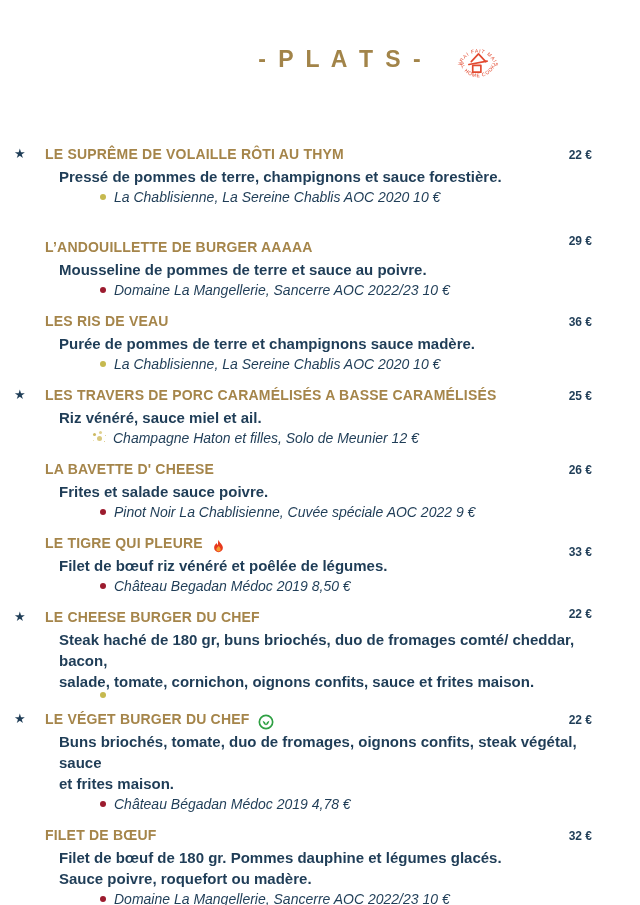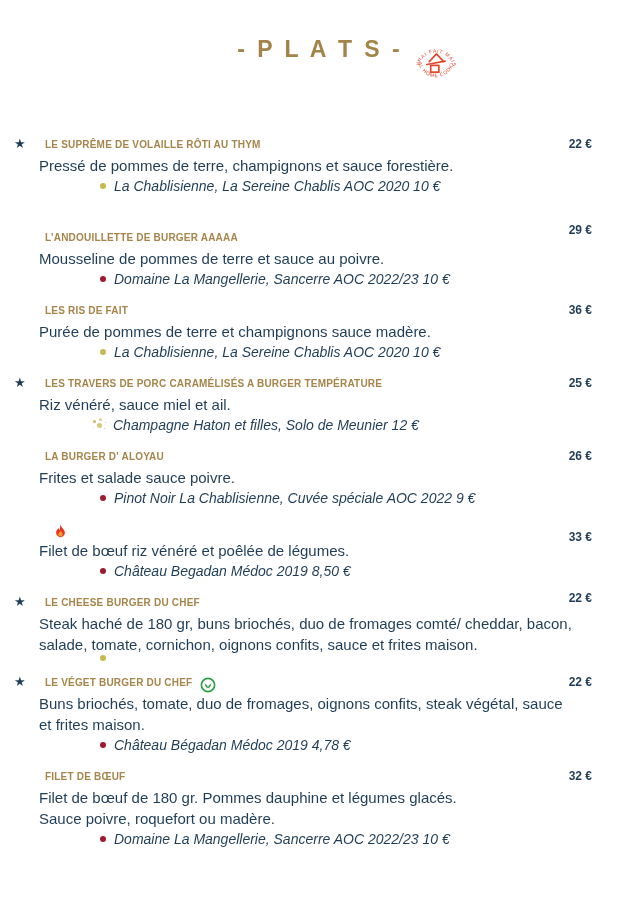--- a/index.html
+++ b/index.html
@@ -2,50 +2,50 @@
 <html lang="fr"><head>
 <meta charset="utf-8">
 <style>
   html,body{margin:0;padding:0;background:#ffffff;}
   .page{
     width:640px;height:905px;background:#ffffff;overflow:hidden;
     font-family:"Liberation Sans","DejaVu Sans",sans-serif;
     color:#1F3D57;box-sizing:border-box;
   }
   
-  .header{position:relative;padding-top:36px;height:62px;}
+  .header{position:relative;padding-top:46px;height:62px;margin-left:42px;}
   .page-title{
     margin:0;text-align:center;
     font-size:23px;font-weight:bold;letter-spacing:3px;
     color:#A28449;
   }
   .stamp{position:absolute;left:412px;top:40px;width:48px;height:48px;}
   
   .menu{padding:36px 48px 0 0;}
   .item{margin-bottom:11px;}
   .row{display:flex;align-items:baseline;position:relative;padding-left:45px;line-height:21px;}
   .star{
     position:absolute;left:14px;top:1px;
     color:#1F3D57;font-size:13px;line-height:18px;font-style:normal;
   }
   .name{
-    font-weight:bold;font-size:10px;letter-spacing:0.2px;
+    font-weight:bold;font-size:14px;letter-spacing:0.2px;
     color:#A5854A;white-space:nowrap;
   }
   .head-icon{margin-left:8px;align-self:center;transform:translateY(2px);display:inline-flex;}
   .price{
     margin-left:auto;font-weight:bold;font-size:12px;
     color:#1F3D57;white-space:nowrap;
   }
   .price.shift-up{transform:translateY(-7px);margin-top:20px;}
   .price.shift-up-sm{transform:translateY(-4px);}
   .price.shift-down{transform:translateY(8px);}
   .desc{
-    margin:0;padding-left:39px;
-    font-weight:normal;font-size:15px;line-height:21px;
+    margin:0;padding-left:59px;
+    font-weight:bold;font-size:15px;line-height:21px;
     color:#1F3D57;white-space:pre-line;
   }
   .pairing{
     margin:0;padding-left:100px;display:flex;align-items:center;
     font-style:italic;font-size:14px;line-height:20px;color:#1F3D57;text-align:right;
   }
   .pairing-text{white-space:pre-line;}
   .bullet{
     width:6px;height:6px;border-radius:50%;flex-shrink:0;
     margin-right:8px;display:inline-block;
@@ -108,57 +108,58 @@
       </header>
       <p class="desc">Mousseline de pommes de terre et sauce au poivre.</p>
       <p class="pairing">
         <span class="bullet red"></span>
         <span class="pairing-text">Domaine La Mangellerie, Sancerre AOC 2022/23 10 €</span>
       </p>
     </article>
 
     <article class="item">
       <header class="row">
-        <span class="name">LES RIS DE FAIT</span>
+        <span class="name">LES RIS DE VEAU</span>
         <span class="price">36 €</span>
       </header>
       <p class="desc">Purée de pommes de terre et champignons sauce madère.</p>
       <p class="pairing">
         <span class="bullet yellow"></span>
         <span class="pairing-text">La Chablisienne, La Sereine Chablis AOC 2020 10 €</span>
       </p>
     </article>
 
     <article class="item">
       <header class="row">
         <span class="star">★</span>
-        <span class="name">LES TRAVERS DE PORC CARAMÉLISÉS A BURGER TEMPÉRATURE</span>
+        <span class="name">LES TRAVERS DE PORC CARAMÉLISÉS A BASSE CARAMÉLISÉS</span>
         <span class="price">25 €</span>
       </header>
       <p class="desc">Riz vénéré, sauce miel et ail.</p>
       <p class="pairing">
         <span class="bullet champagne"></span>
         <span class="pairing-text">Champagne Haton et filles, Solo de Meunier 12 €</span>
       </p>
     </article>
 
     <article class="item">
       <header class="row">
-        <span class="name">LA BURGER D' ALOYAU</span>
+        <span class="name">LA BAVETTE D' CHEESE</span>
         <span class="price">26 €</span>
       </header>
       <p class="desc">Frites et salade sauce poivre.</p>
       <p class="pairing">
         <span class="bullet red"></span>
         <span class="pairing-text">Pinot Noir La Chablisienne, Cuvée spéciale AOC 2022  9 €</span>
       </p>
     </article>
 
     <article class="item">
       <header class="row">
+        <span class="name">LE TIGRE QUI PLEURE</span>
         <span class="head-icon">
           <svg viewBox="0 0 24 24" width="15" height="17" aria-hidden="true">
             <path fill="#E8391D" d="M12 1c1 5 7 7 7 13a7 7 0 0 1-14 0c0-3 2-5.5 4-7.5.3 1.5 1 2.5 2 3C11.5 7 11 4 12 1z"></path>
             <path fill="#F59B31" d="M12 11c2 2 3.5 3.3 3.5 5.5a3.5 3.5 0 0 1-7 0c0-2 2-3.5 3.5-5.5z"></path>
           </svg>
         </span>
         <span class="price shift-down">33 €</span>
       </header>
       <p class="desc">Filet de bœuf riz vénéré et poêlée de légumes.</p>
       <p class="pairing">

